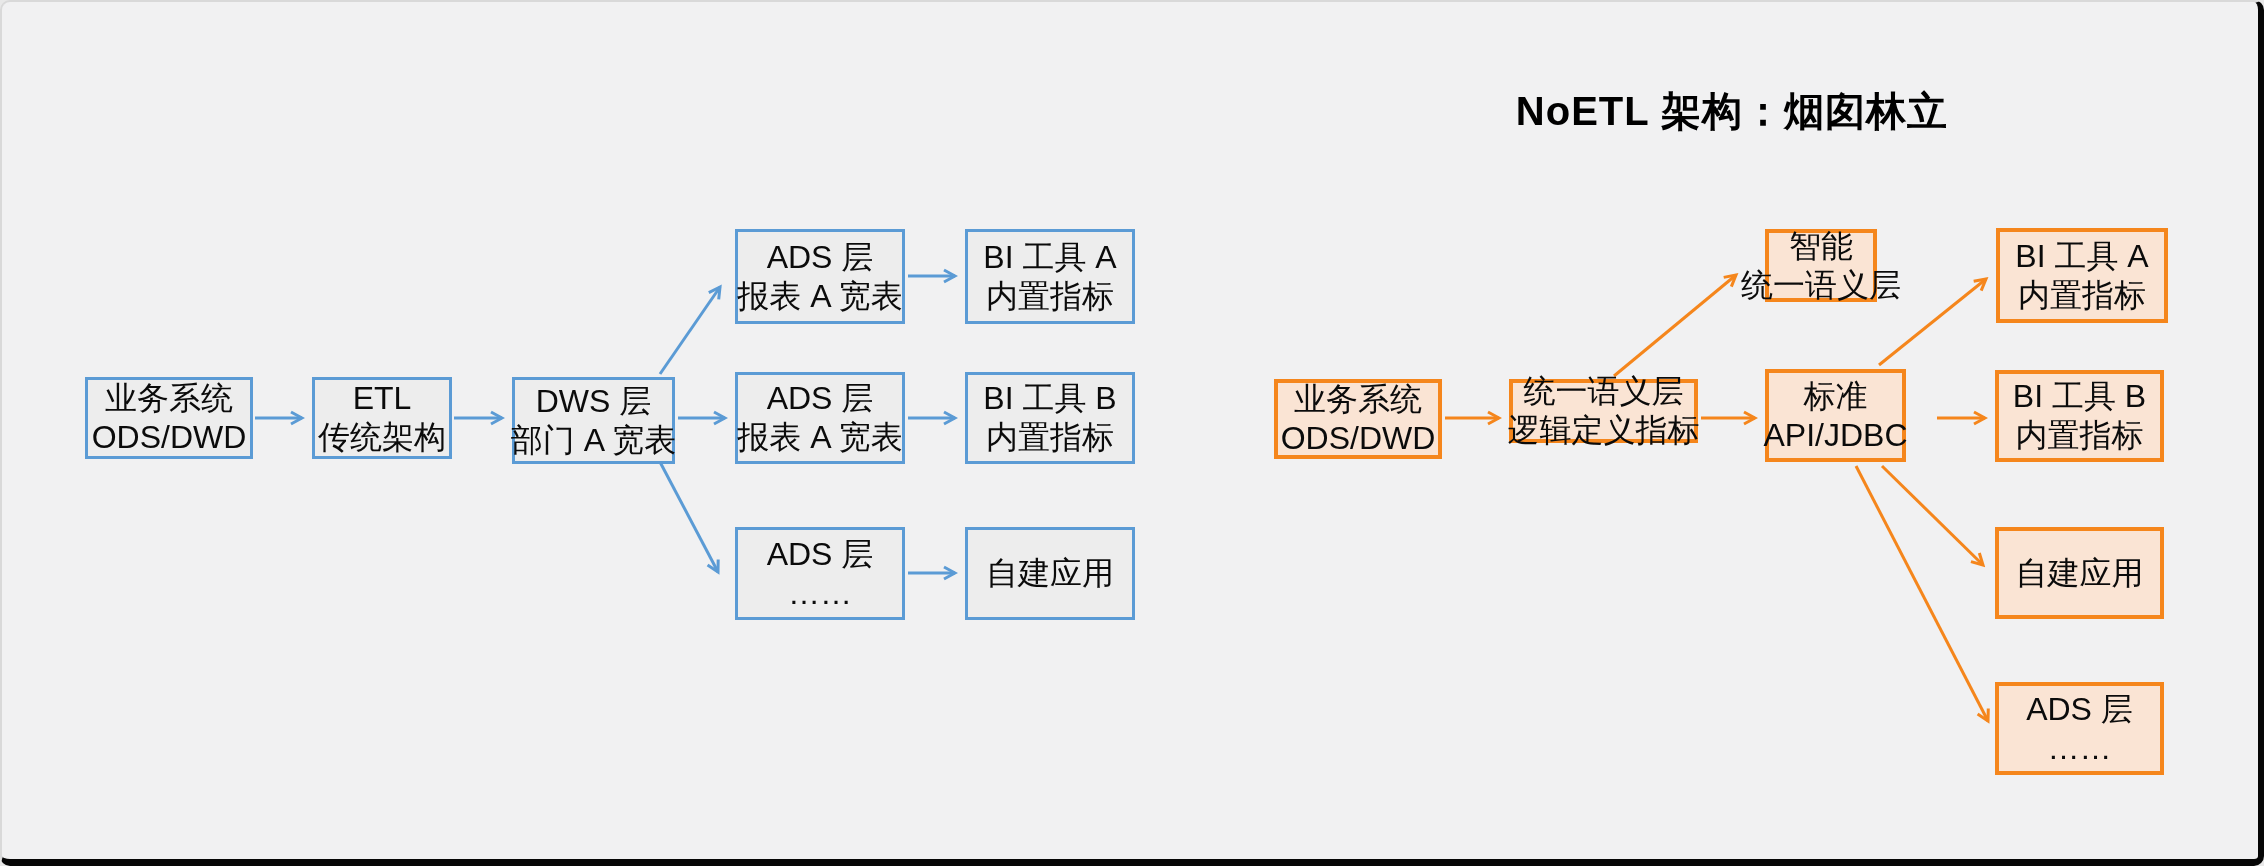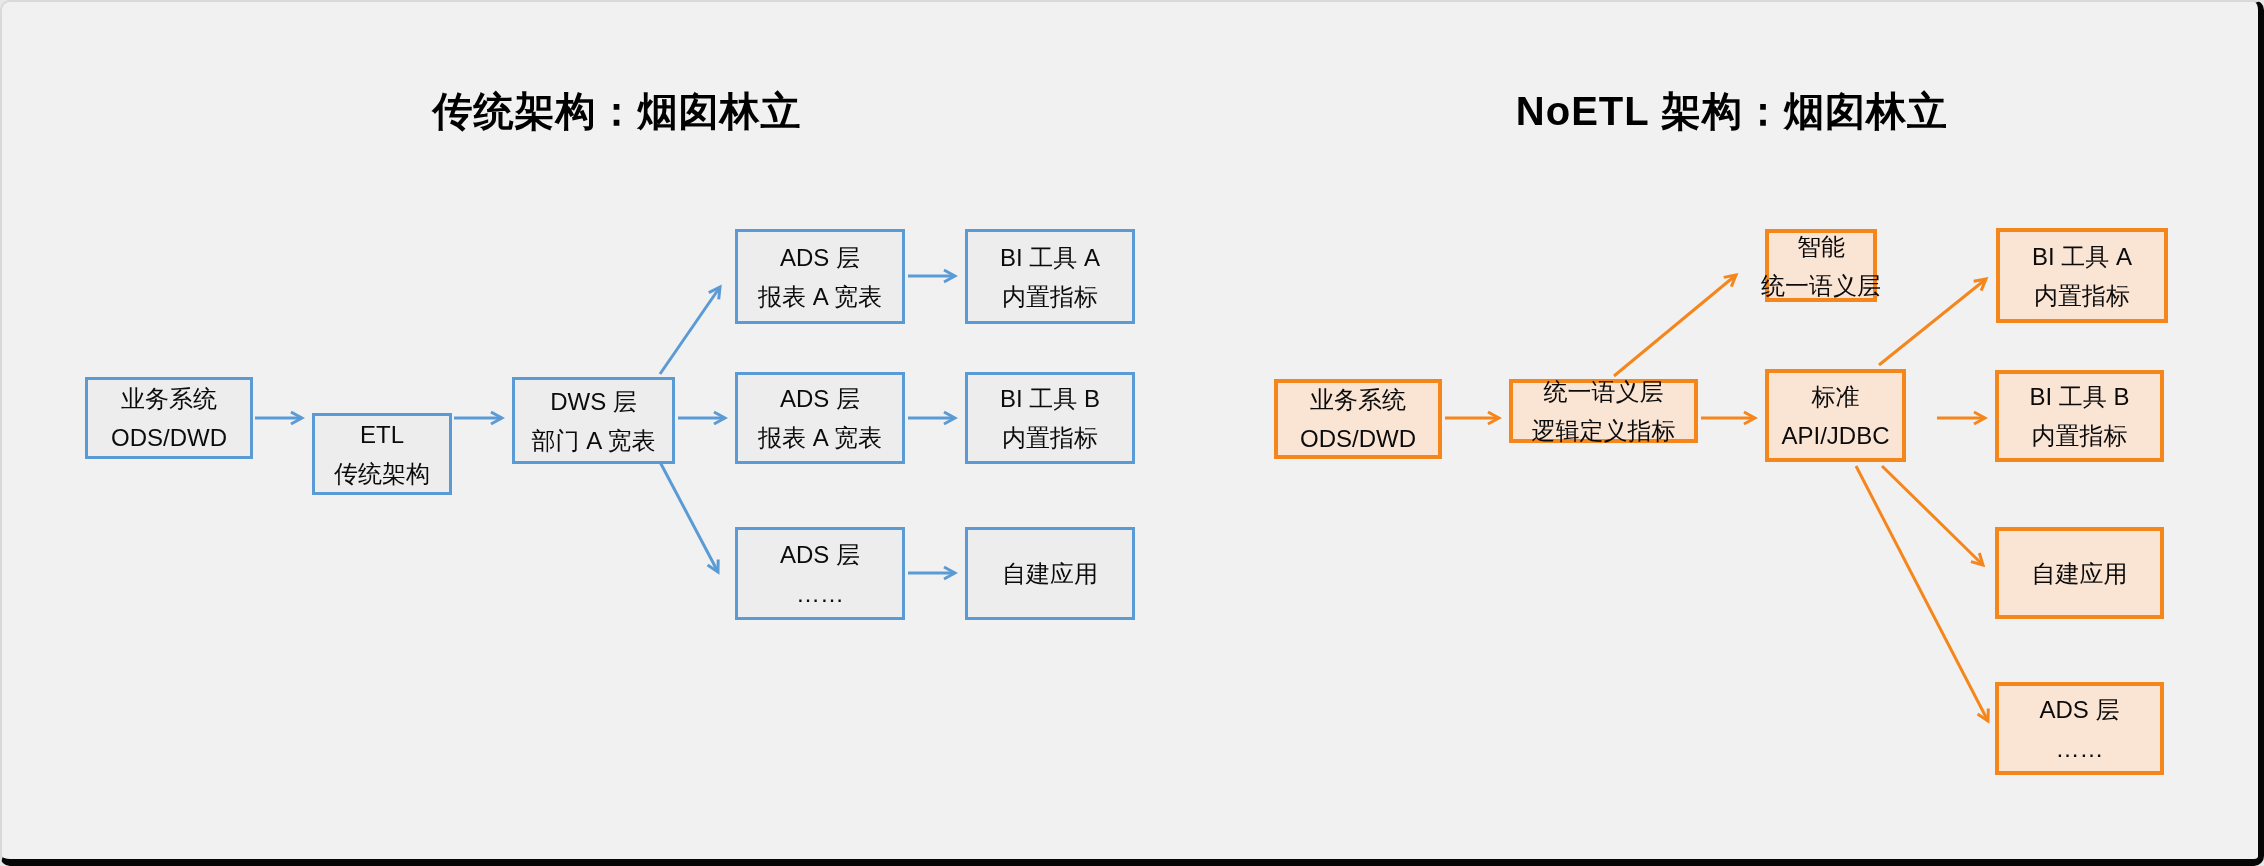--- a/index.html
+++ b/index.html
@@ -19,28 +19,28 @@
     color:var(--ink);
   }
   .diagram-title{
     position:absolute;font-size:40px;font-weight:700;letter-spacing:1px;
     text-align:center;white-space:nowrap;color:#000;
   }
   #left-title{left:330px;top:82px;width:570px;}
   #right-title{left:1450px;top:82px;width:560px;}
   .node{
     position:absolute;display:flex;flex-direction:column;justify-content:center;
-    align-items:center;text-align:center;font-size:24px;line-height:39px;
+    align-items:center;text-align:center;font-size:32px;line-height:39px;
     white-space:nowrap;
   }
   .node.blue{background:var(--blue-fill);border:3px solid var(--blue);}
   .node.orange{background:var(--orange-fill);border:4px solid var(--orange);}
   
   #n-biz {left:83px; top:375px;width:168px;height:82px;}
-  #n-etl {left:310px;top:375px;width:140px;height:82px;margin-top:36px;}
+  #n-etl {left:310px;top:375px;width:140px;height:82px;}
   #n-dws {left:510px;top:375px;width:163px;height:87px;justify-content:center;}
   #n-ads1{left:733px;top:227px;width:170px;height:95px;}
   #n-bia {left:963px;top:227px;width:170px;height:95px;}
   #n-ads2{left:733px;top:370px;width:170px;height:92px;}
   #n-bib {left:963px;top:370px;width:170px;height:92px;}
   #n-ads3{left:733px;top:525px;width:170px;height:93px;}
   #n-app {left:963px;top:525px;width:170px;height:93px;}
   
   #n-rbiz{left:1272px;top:377px;width:168px;height:80px;}
   #n-sem {left:1507px;top:377px;width:189px;height:64px;}
@@ -52,21 +52,20 @@
   #n-oads{left:1993px;top:680px;width:169px;height:93px;}
   #arrows{position:absolute;left:0;top:0;width:2264px;height:866px;pointer-events:none;}
   .arrow-blue{stroke:var(--blue);stroke-width:3;fill:none;}
   .arrow-orange{stroke:var(--orange);stroke-width:3;fill:none;}
 </style>
 </head>
 <body>
 
 <div id="canvas">
 
-  <div class="diagram-title" id="left-title">传统架构：烟囱林立</div>
   <div class="diagram-title" id="right-title">NoETL 架构：烟囱林立</div>
 
   <svg id="arrows" viewBox="0 0 2264 866" xmlns="http://www.w3.org/2000/svg">
     <defs>
       <marker id="head-blue" markerUnits="userSpaceOnUse" markerWidth="16" markerHeight="16" refX="13" refY="8" orient="auto">
         <path d="M2,2 L13,8 L2,14" class="arrow-blue"></path>
       </marker>
       <marker id="head-orange" markerUnits="userSpaceOnUse" markerWidth="16" markerHeight="16" refX="13" refY="8" orient="auto">
         <path d="M2,2 L13,8 L2,14" class="arrow-orange"></path>
       </marker>

